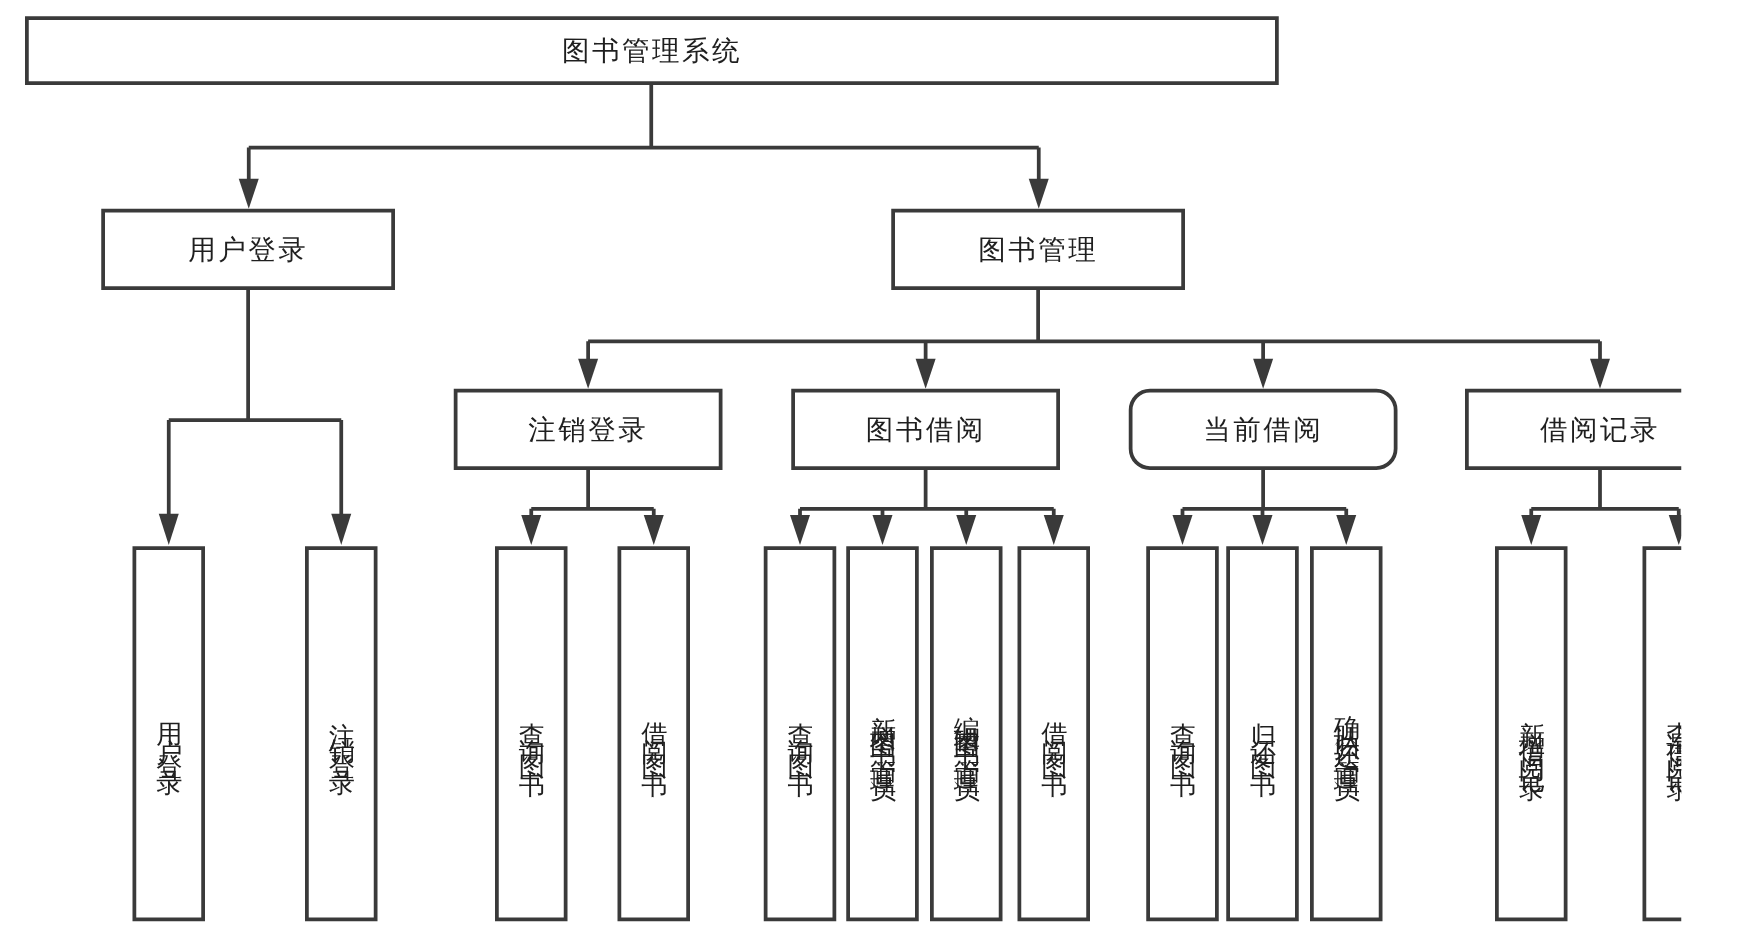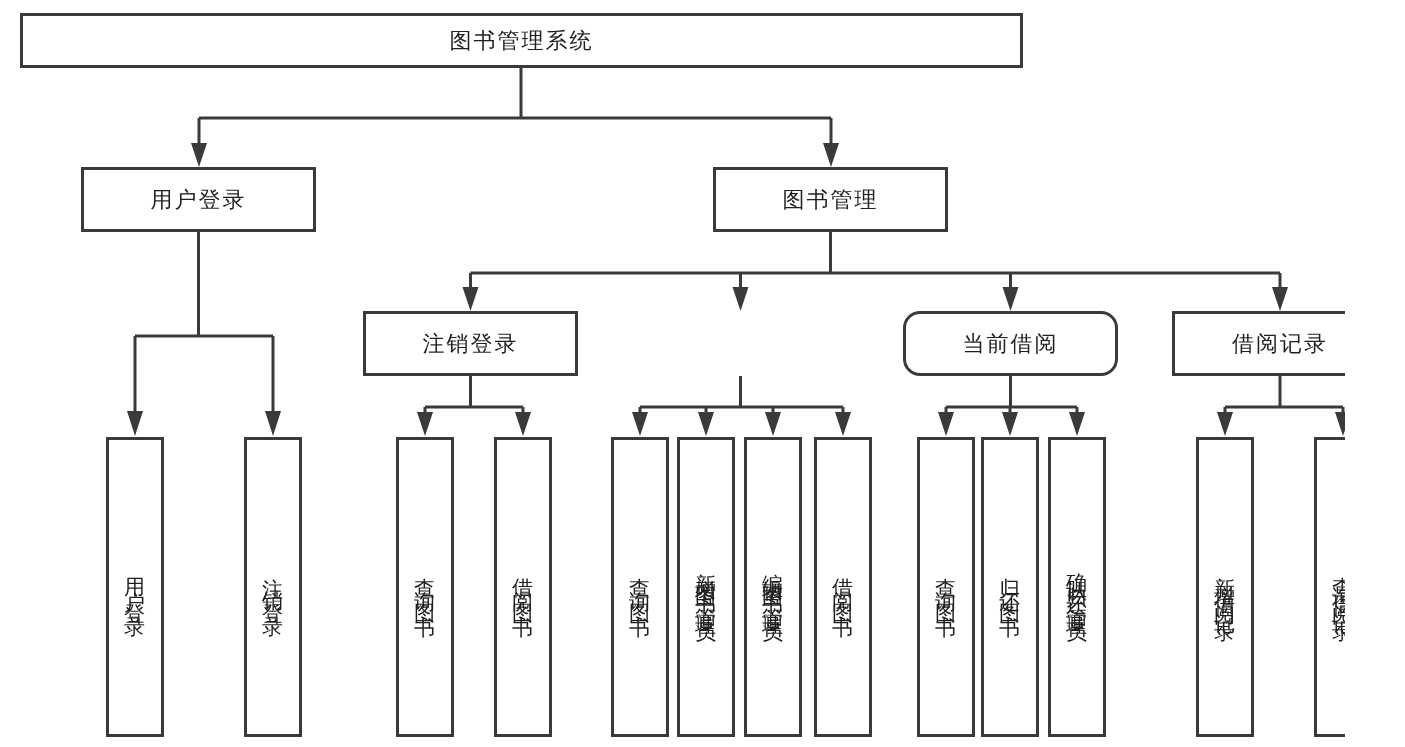--- a/index.html
+++ b/index.html
@@ -100,20 +100,21 @@
       <polygon points="1335,412 1351,412 1343,436"></polygon>
     </g>
   </svg>
 
   <div class="node" style="left:20px;top:13px;width:1003px;height:55px;">图书管理系统</div>
 
   <div class="node" style="left:81px;top:167px;width:235px;height:65px;">用户登录</div>
   <div class="node" style="left:713px;top:167px;width:235px;height:65px;">图书管理</div>
 
   <div class="node" style="left:363px;top:311px;width:215px;height:65px;">注销登录</div>
+  <div class="node" style="left:633px;top:311px;width:215px;height:65px;">图书借阅</div>
   <div class="node" style="left:903px;top:311px;width:215px;height:65px;border-radius:17px;">当前借阅</div>
   <div class="node" style="left:1172px;top:311px;width:216px;height:65px;">借阅记录</div>
 
   <div class="leaf" style="left:106px;top:437px;width:58px;height:300px;">
     <span class="vtext ls4">用户登录</span>
   </div>
   <div class="leaf" style="left:244px;top:437px;width:58px;height:300px;">
     <span class="vtext ls4">注销登录</span>
   </div>
 

